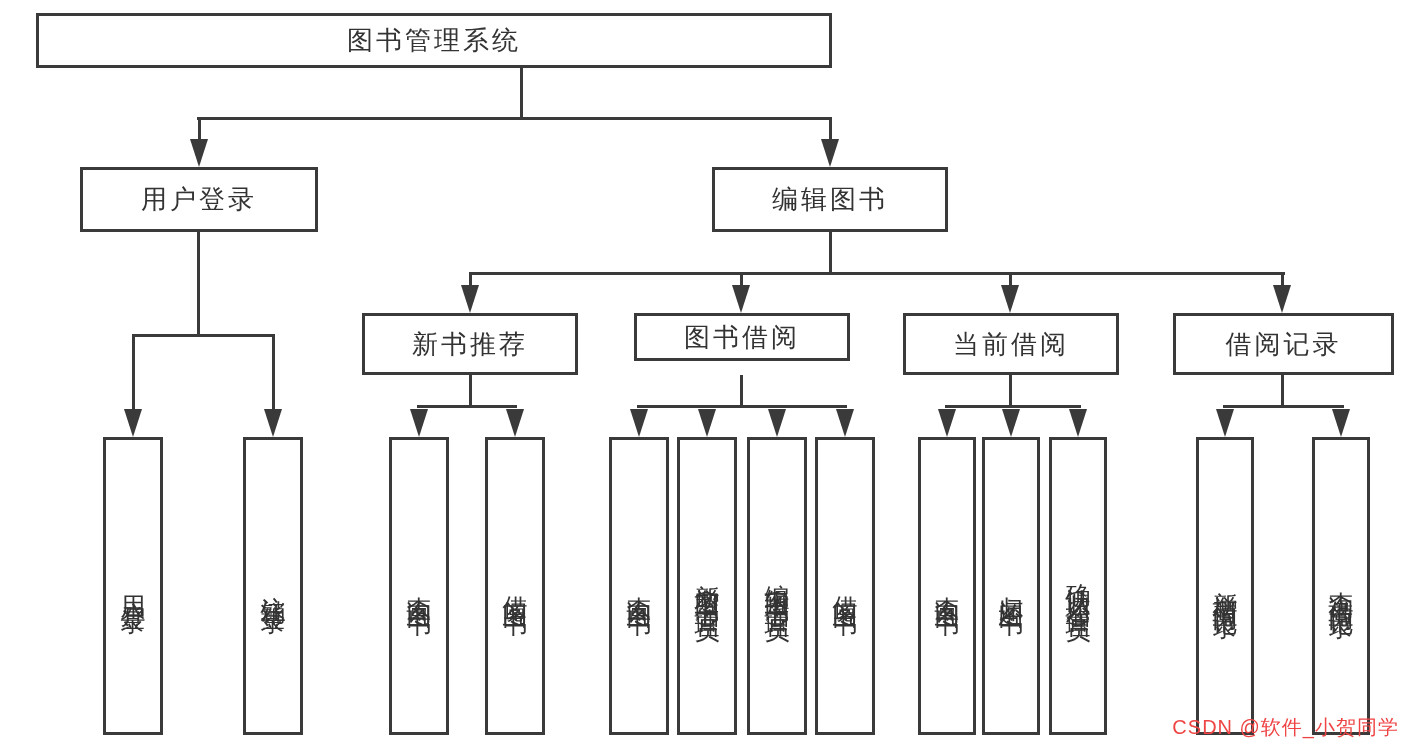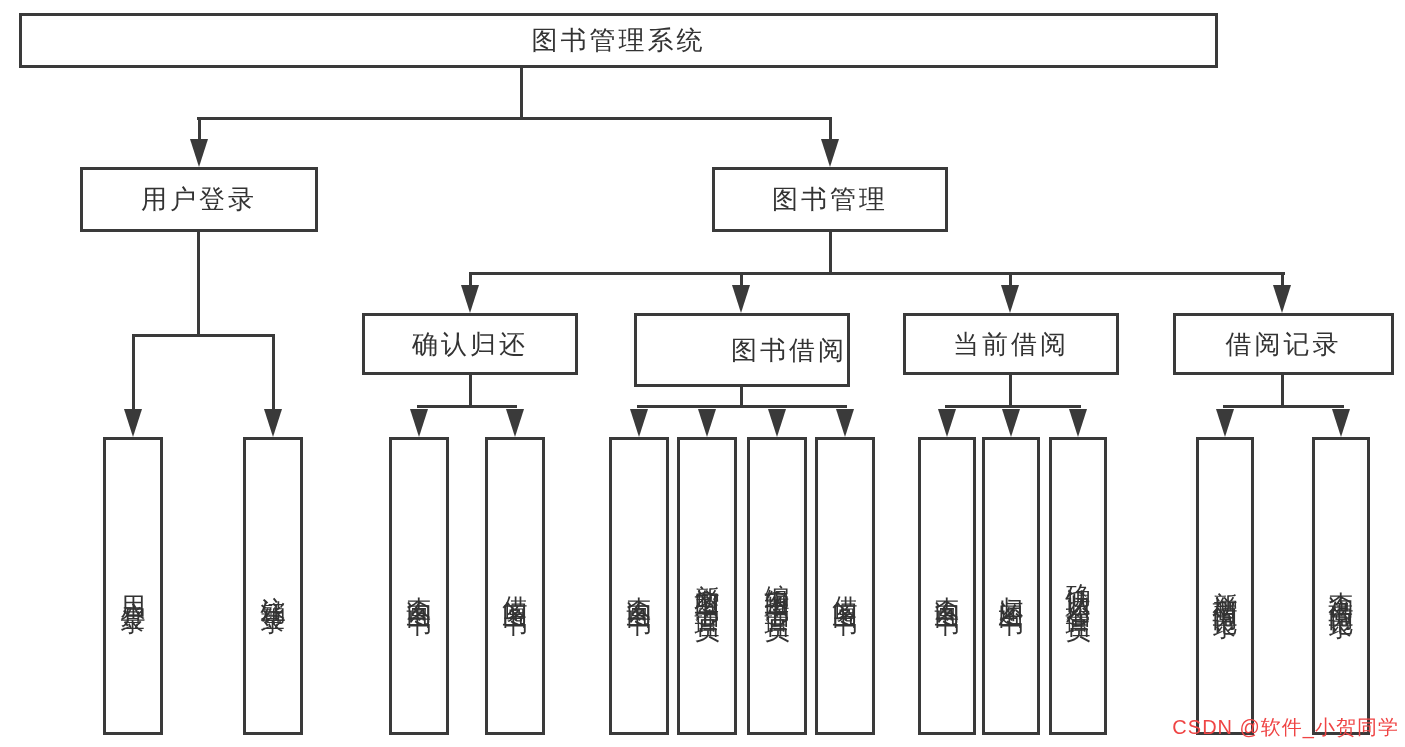--- a/index.html
+++ b/index.html
@@ -98,37 +98,37 @@
   <div class="hline" style="left:945px; top:405px; width:136px;"></div>
   <div class="arrow" style="left:938px; top:409px;"></div>
   <div class="arrow" style="left:1002px; top:409px;"></div>
   <div class="arrow" style="left:1069px; top:409px;"></div>
 
   <div class="vline" style="left:1281px; top:375px; height:33px;"></div>
   <div class="hline" style="left:1223px; top:405px; width:121px;"></div>
   <div class="arrow" style="left:1216px; top:409px;"></div>
   <div class="arrow" style="left:1332px; top:409px;"></div>
 
-  <div class="node" style="left:19px; top:13px; width:1199px; height:55px;">
+  <div class="node" style="left:36px; top:13px; width:796px; height:55px;">
     <span>图书管理系统</span>
   </div>
 
   <div class="node" style="left:80px; top:167px; width:238px; height:65px;">
     <span>用户登录</span>
   </div>
 
   <div class="node" style="left:712px; top:167px; width:236px; height:65px;">
-    <span>图书管理</span>
+    <span>编辑图书</span>
   </div>
 
   <div class="node" style="left:362px; top:313px; width:216px; height:62px;">
-    <span>确认归还</span>
+    <span>新书推荐</span>
   </div>
 
-  <div class="node" style="left:634px; top:313px; width:216px; height:74px;justify-content:flex-end;">
+  <div class="node" style="left:634px; top:313px; width:216px; height:48px;">
     <span>图书借阅</span>
   </div>
 
   <div class="node" style="left:1173px; top:313px; width:221px; height:62px;">
     <span>借阅记录</span>
   </div>
 
   <div class="node" style="left:903px; top:313px; width:216px; height:62px;">
     <span>当前借阅</span>
   </div>

